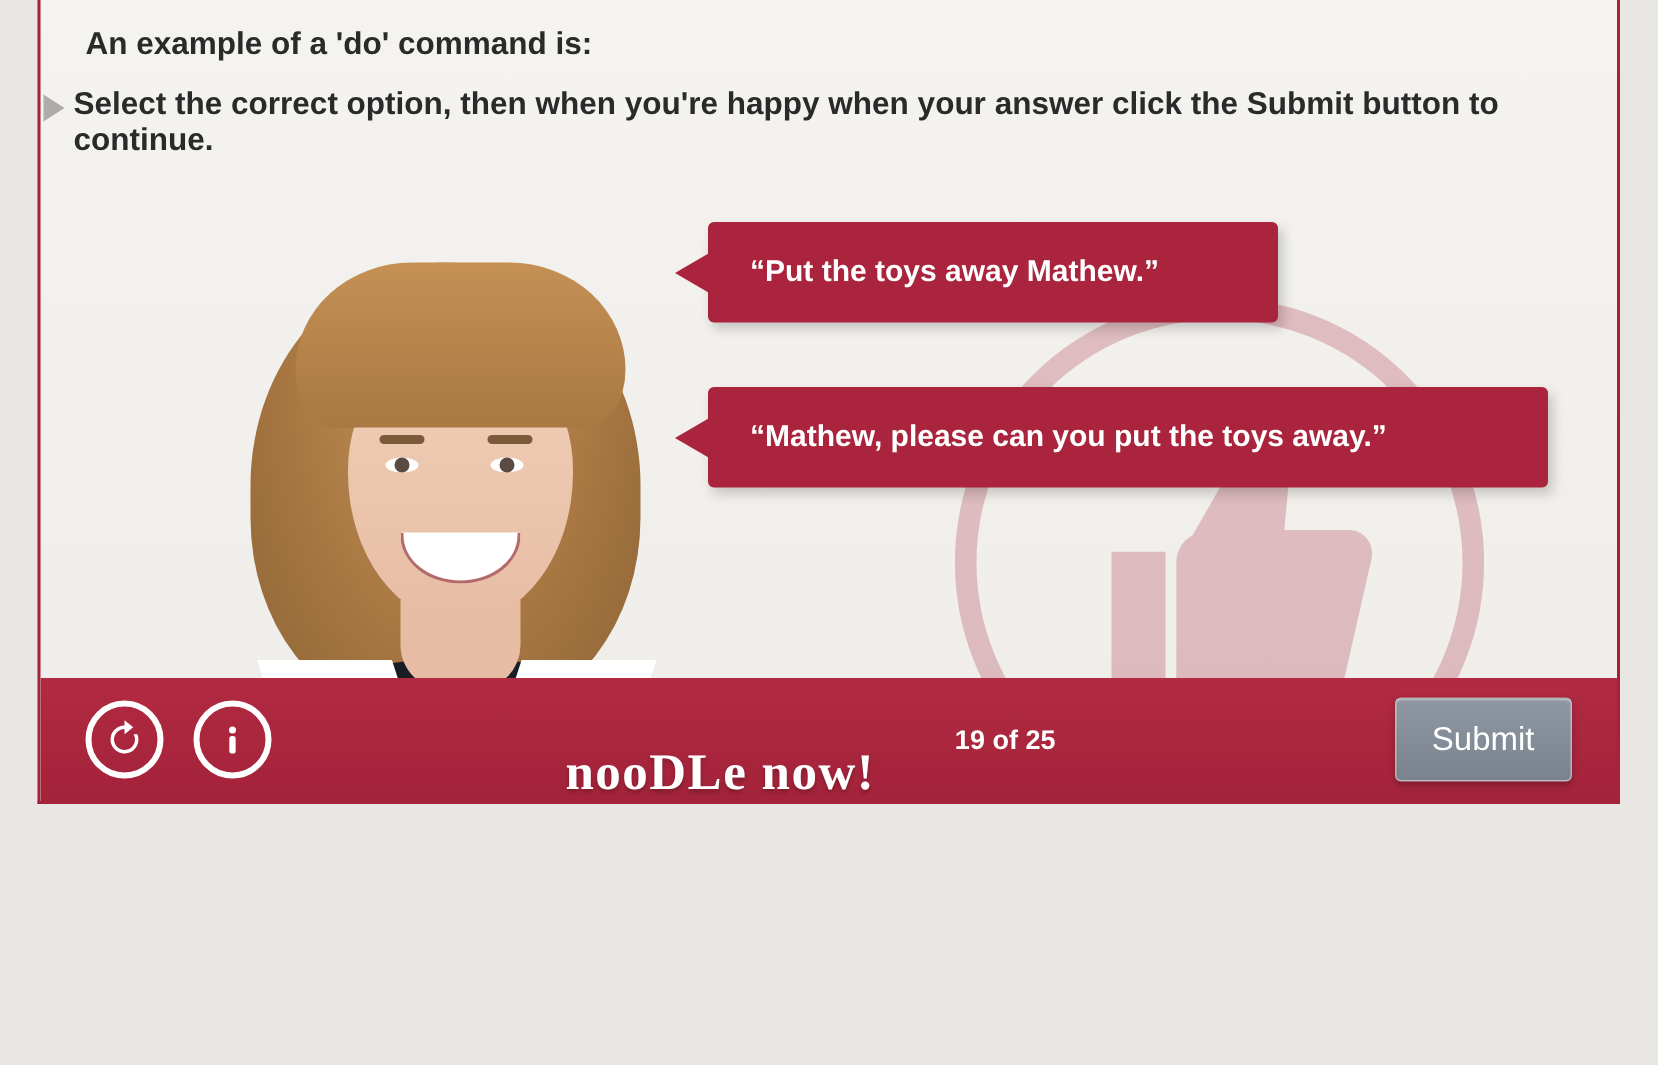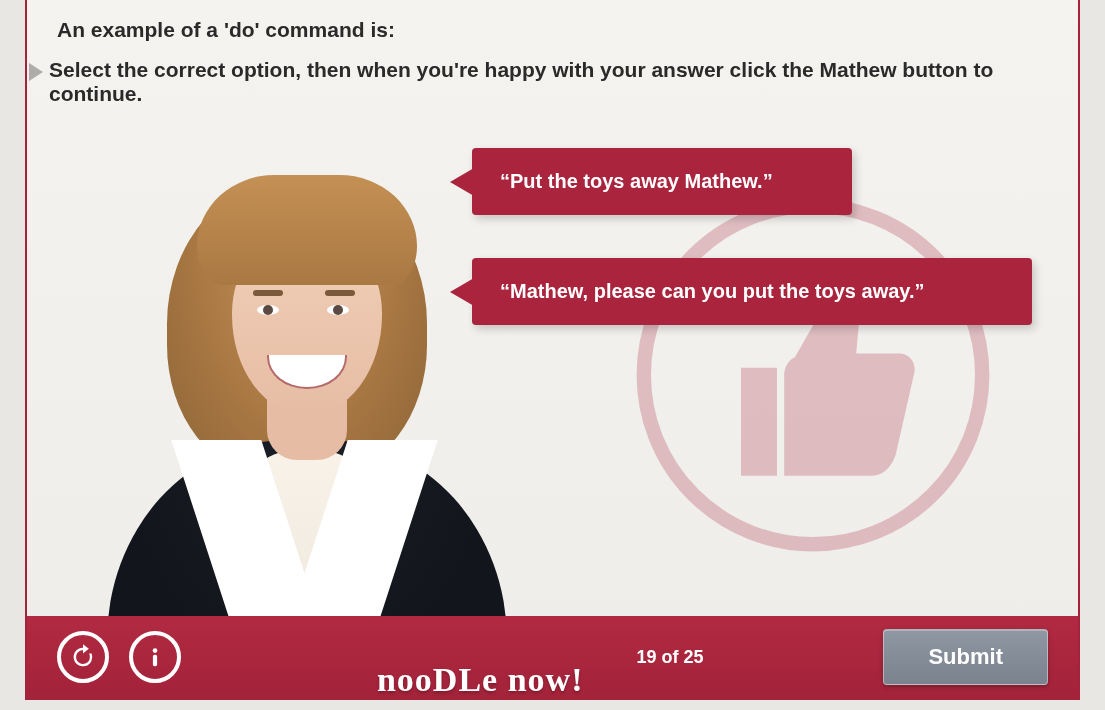--- a/index.html
+++ b/index.html
@@ -5,21 +5,21 @@
   * { box-sizing: border-box; margin: 0; padding: 0; }
   html, body { width: 1105px; height: 710px; overflow: hidden; }
   body {
     font-family: "Segoe UI", "Helvetica Neue", Arial, sans-serif;
     background: #e8e7e3;
     color: #2a2a2a;
   }
   .frame {
     position: relative;
     width: 1055px;
-    height: 700px;
+    height: 536px;
     margin: 0 auto;
     background: linear-gradient(#f4f3ef, #eeede9);
     border: 2px solid #a5233a;
     border-top: none;
     overflow: hidden;
   }
   .question {
     position: absolute;
     top: 18px;
     left: 30px;
@@ -152,36 +152,36 @@
     white-space:nowrap;
     margin-top:46px;
   }
   .progress{
     position:absolute; left:58%;
     color:#fff; font-size:18px; font-weight:600;
   }
   .submit{
     margin-left:auto;
     background: linear-gradient(#8f97a2,#7a828d);
-    color:#fff; font-size:22px; font-weight:700;
+    color:#fff; font-size:22px; font-weight:400;
     border:1px solid rgba(255,255,255,.4);
-    padding:14px 44px; border-radius:4px;
+    padding:14px 24px; border-radius:4px;
     box-shadow: inset 0 1px 0 rgba(255,255,255,.3), 0 2px 4px rgba(0,0,0,.25);
     cursor:pointer;
   }
 </style>
 </head>
 <body>
 
 <div class="frame">
 
   <div class="question">An example of a 'do' command is:</div>
 
   <div class="arrow-left"></div>
-  <div class="instruction">Select the correct option, then when you're happy with your answer click the Mathew button to continue.</div>
+  <div class="instruction">Select the correct option, then when you're happy when your answer click the Submit button to continue.</div>
 
   <svg class="watermark" viewBox="0 0 100 100">
     <circle cx="50" cy="50" r="47" fill="none" stroke="#a9243c" stroke-width="4"></circle>
     <path d="M30 48 h10 v30 h-10z M42 78 V50 c0-2 1-4 3-5 l8-14 c1-2 3-3 5-3 3 0 5 2 5 5 l-1 11 h12 c3 0 5 3 4 6 l-5 22 c-1 3-3 6-7 6 H42z" fill="#a9243c"></path>
   </svg>
 
   <div class="person">
     <div class="hair-back"></div>
     <div class="jacket"></div>
     <div class="shirt"></div>

